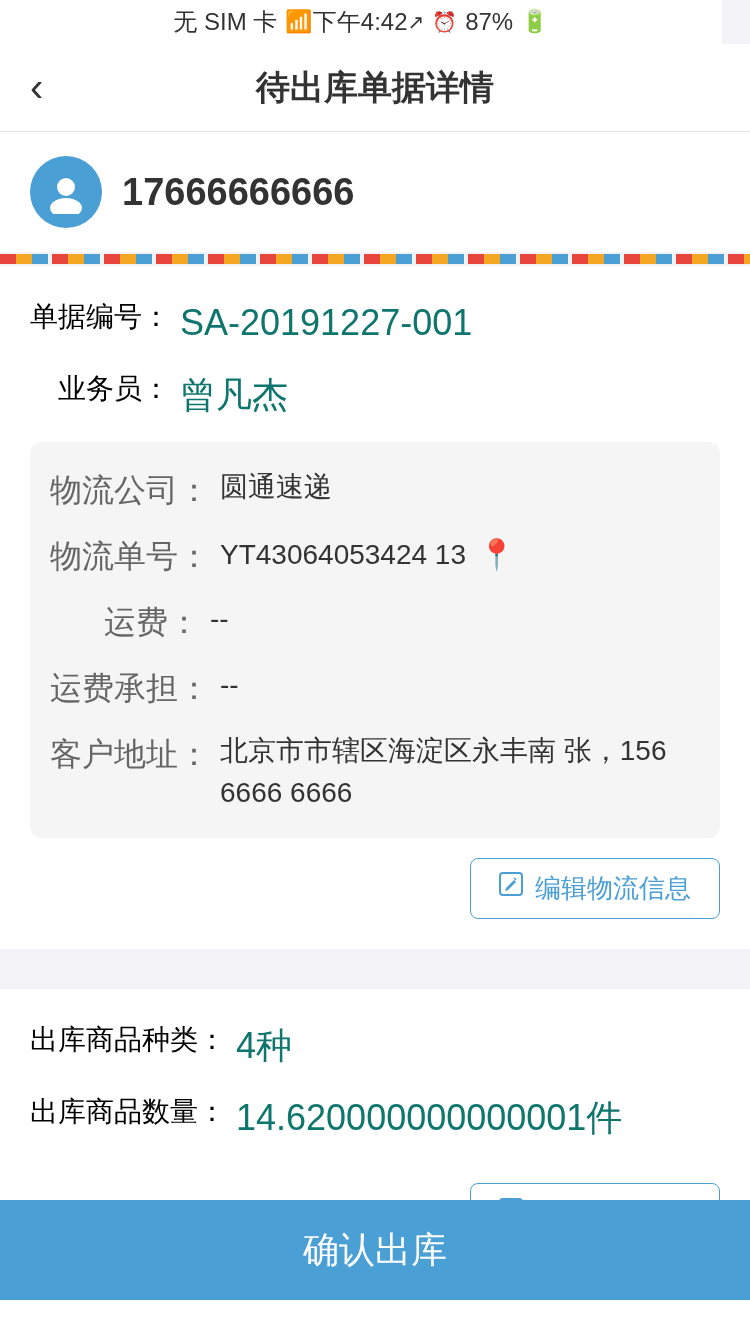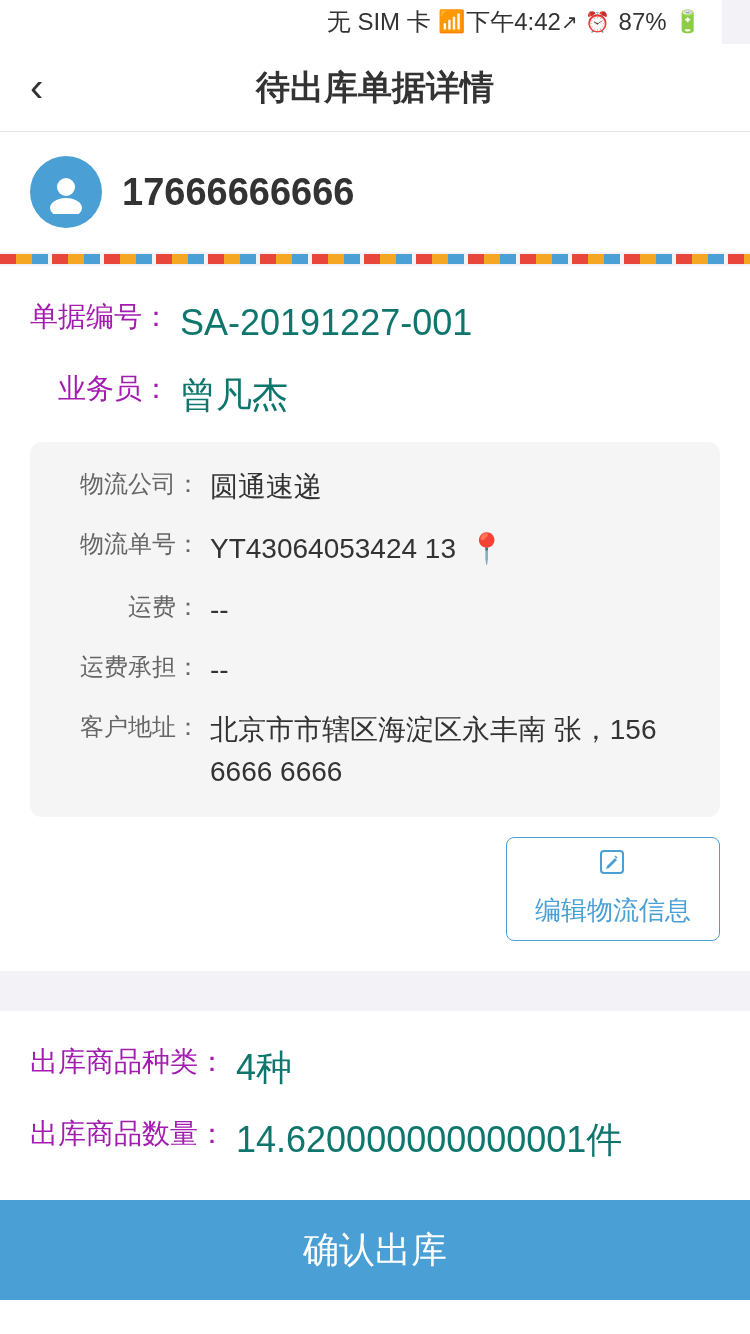--- a/index.html
+++ b/index.html
@@ -14,21 +14,21 @@
       position: relative;
     }
 
     
     .status-bar {
       width: 722px;
       height: 44px;
       background: #fff;
       display: flex;
       align-items: center;
-      justify-content: flex-end;
+      justify-content: center;
       padding: 0 20px;
       font-size: 24px;
       font-weight: 500;
     }
     .status-left { display: flex; align-items: center; gap: 8px; }
     .status-right { display: flex; align-items: center; gap: 8px; }
     .wifi-icon { font-size: 22px; }
 
     
     .nav-bar {
@@ -100,21 +100,21 @@
       margin-bottom: 20px;
     }
     .info-row {
       display: flex;
       align-items: flex-start;
       margin-bottom: 18px;
       line-height: 1.5;
     }
     .info-row:last-child { margin-bottom: 0; }
     .info-label {
-      color: #a21caf;
+      color: #000000;
       font-size: 28px;
       min-width: 150px;
       text-align: right;
       padding-right: 10px;
       flex-shrink: 0;
     }
     .info-value {
       color: #0f766e;
       font-size: 36px;
       flex: 1;
@@ -129,21 +129,21 @@
     }
     .logistics-row {
       display: flex;
       align-items: flex-start;
       margin-bottom: 18px;
       line-height: 1.5;
     }
     .logistics-row:last-child { margin-bottom: 0; }
     .logistics-label {
       color: #666;
-      font-size: 24px;
+      font-size: 32px;
       min-width: 160px;
       text-align: right;
       padding-right: 10px;
       flex-shrink: 0;
     }
     .logistics-value {
       color: #333;
       font-size: 28px;
       flex: 1;
       display: flex;
@@ -166,21 +166,20 @@
       border: 1.5px solid #4a9fd5;
       border-radius: 8px;
       padding: 12px 28px;
       color: #4a9fd5;
       font-size: 26px;
       display: flex;
       align-items: center;
       gap: 10px;
       background: #fff;
       cursor: pointer;
-      flex-direction: column;
     }
 
     .section-divider {
       height: 20px;
       background: #f2f2f7;
     }
 
     
     .product-section {
       background: #fff;

